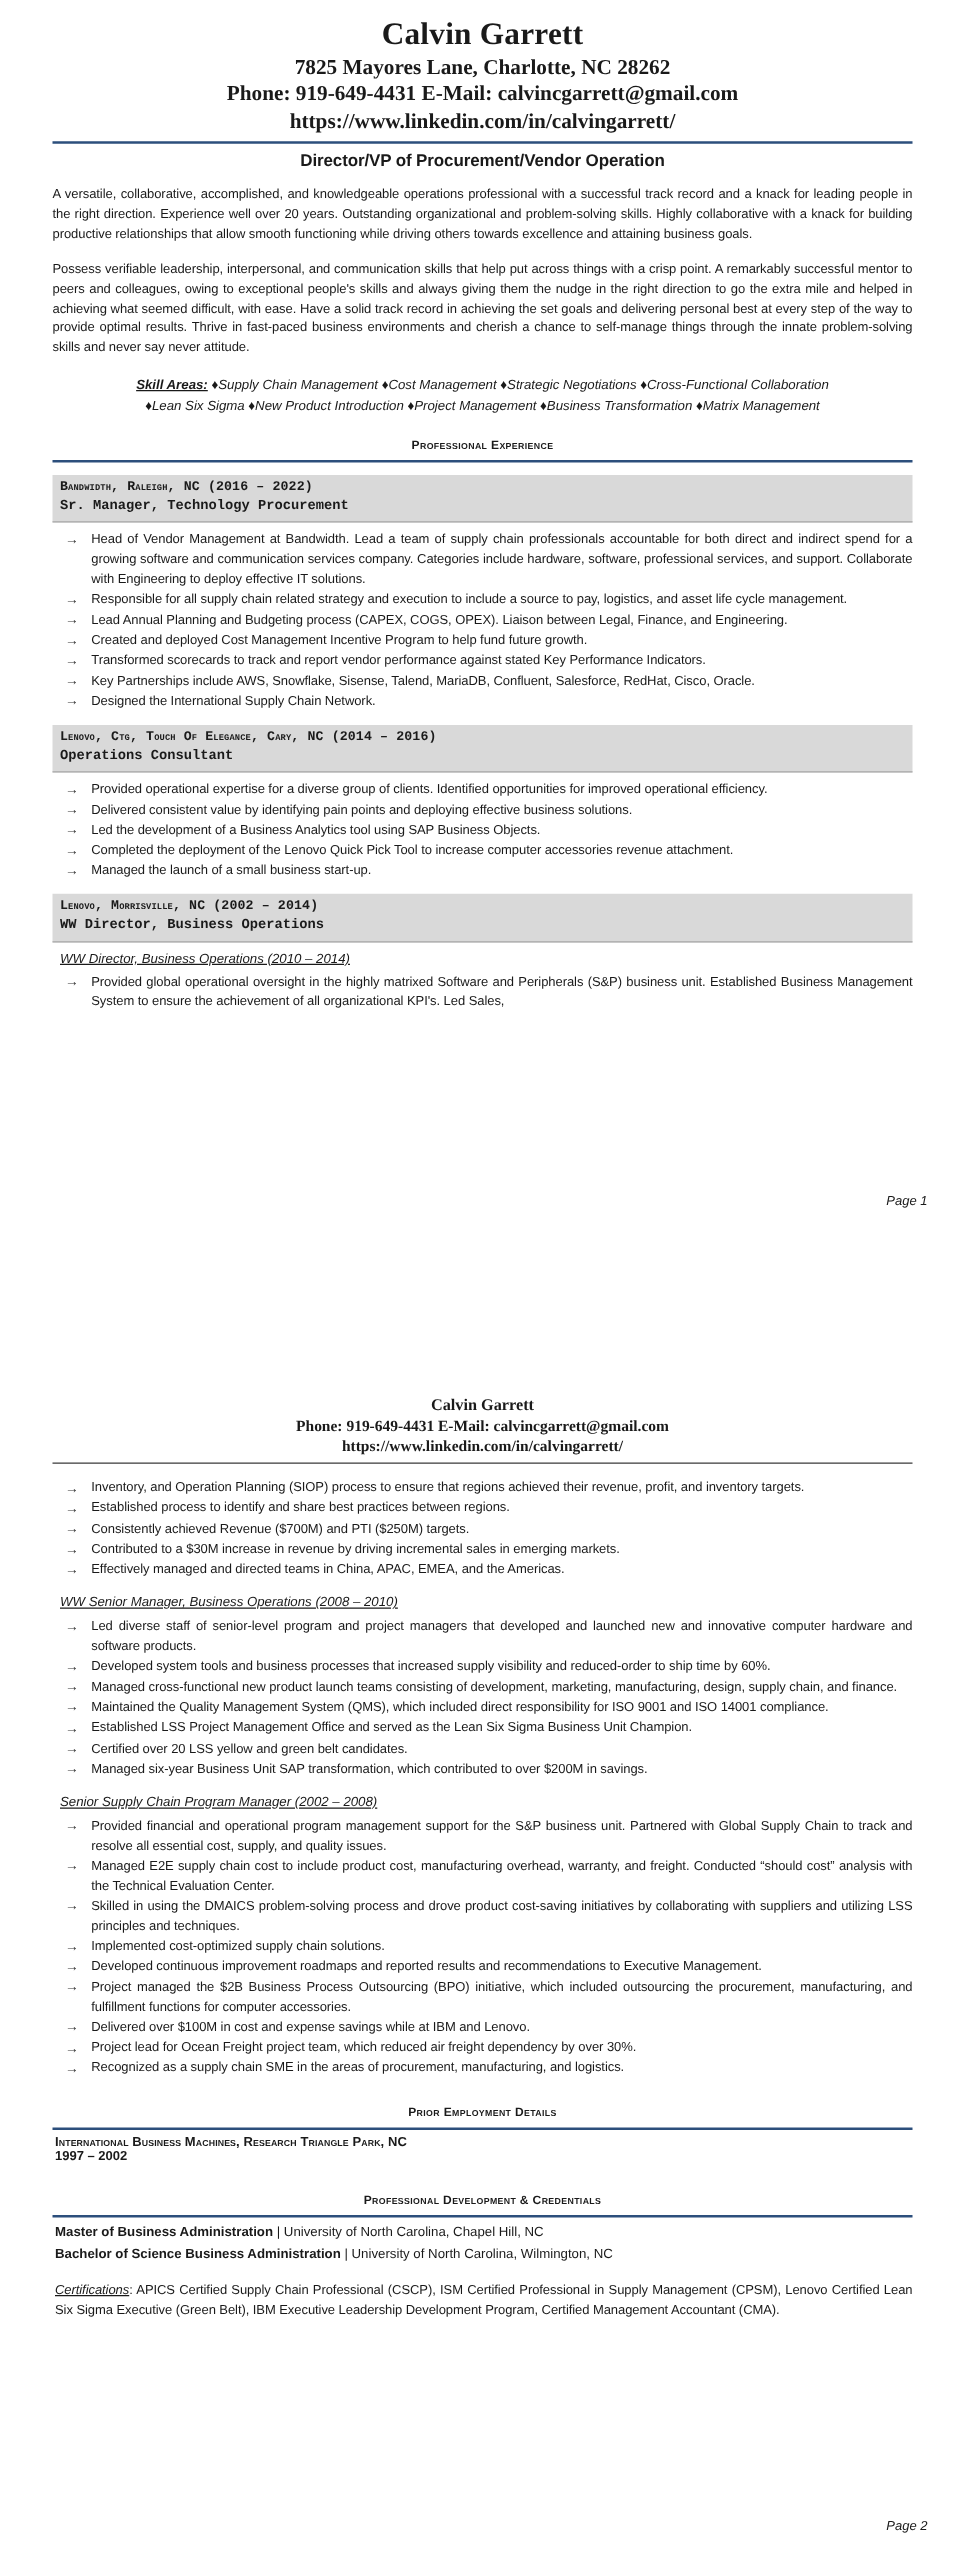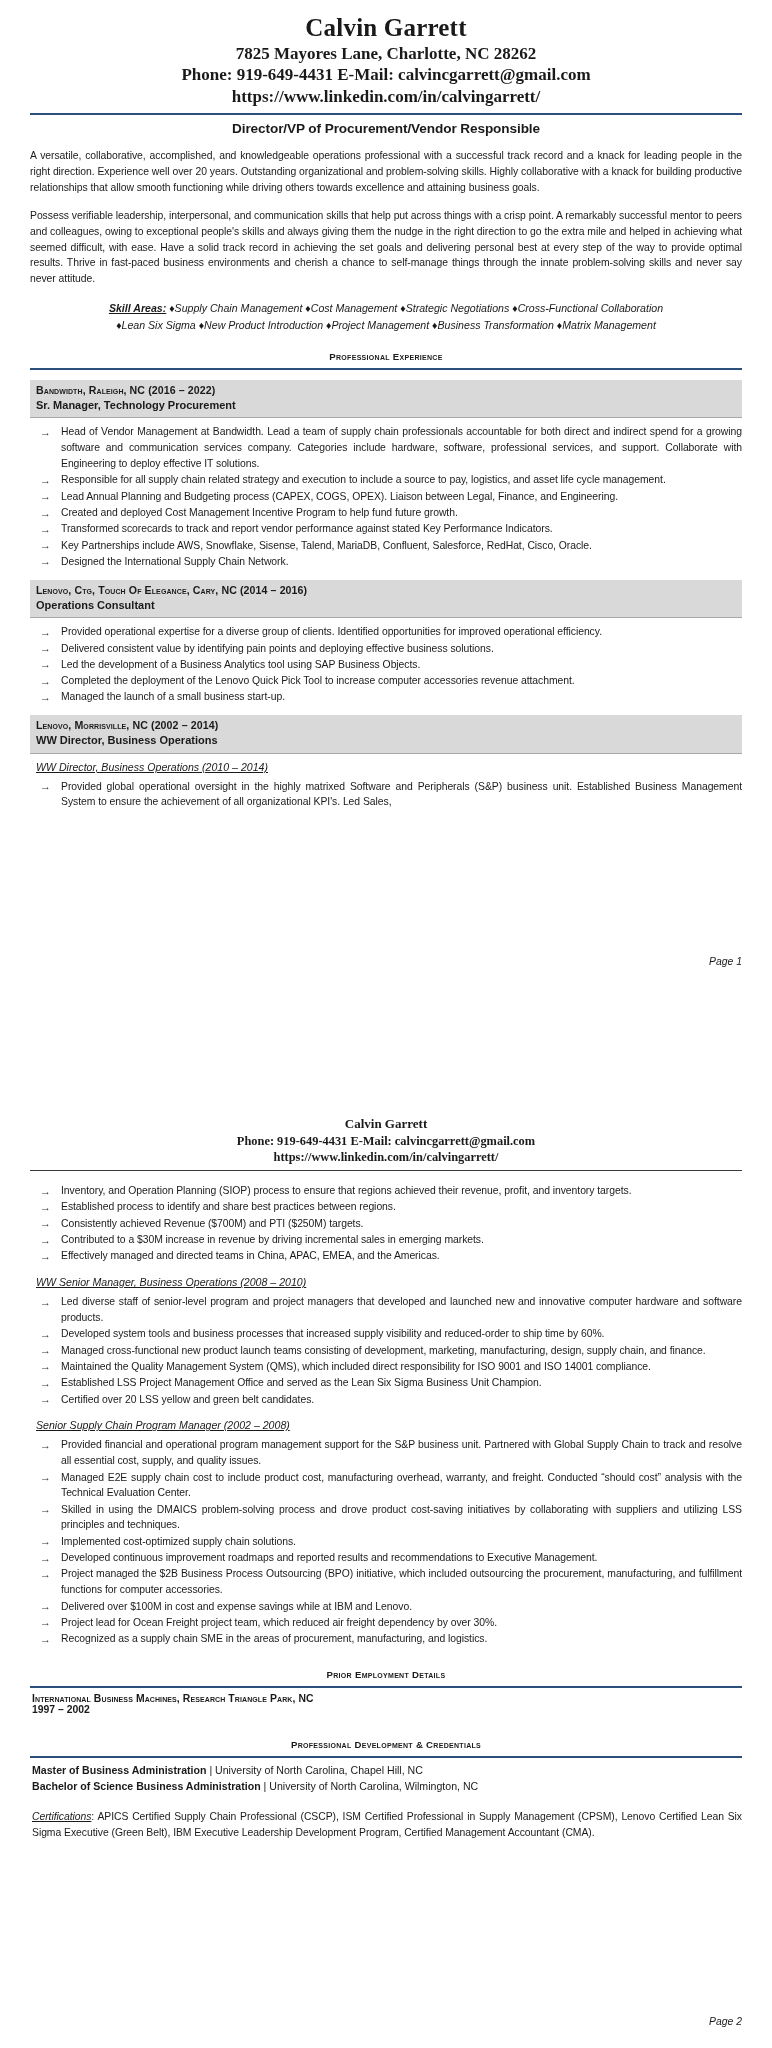--- a/index.html
+++ b/index.html
@@ -9,21 +9,21 @@
   }
   body {
     width: 772px;
     font-family: "Liberation Sans", sans-serif;
     color: #1a1a1a;
     -webkit-font-smoothing: antialiased;
   }
   .page {
     width: 772px;
     box-sizing: border-box;
-    padding: 0 30px;
+    padding: 0 42px;
     position: relative;
   }
   #page1 { height: 1024px; }
   #page2 { height: 1024px; }
 
   
   .masthead { text-align: center; padding-top: 14px; }
   .name {
     font-family: "Liberation Serif", serif;
     font-weight: bold;
@@ -89,20 +89,21 @@
     letter-spacing: 0.3px;
     margin: 18px 0 3px 0;
   }
 
   
   .company-band {
     background: #d9d9d9;
     border-bottom: 1.5px solid #a6a6a6;
     padding: 3px 6px 4px 6px;
     margin-top: 10px;
+    font-family: Liberation Mono, monospace;
   }
   .company-line {
     font-weight: bold;
     font-size: 10.6px;
     font-variant: small-caps;
     letter-spacing: 0.1px;
     line-height: 1.42;
   }
   .role-line {
     font-weight: bold;
@@ -213,21 +214,21 @@
 <div class="page" id="page1">
 
   <div class="masthead">
     <div class="name">Calvin Garrett</div>
     <div class="addr">7825 Mayores Lane, Charlotte, NC 28262</div>
     <div class="contact">Phone: 919-649-4431 E-Mail: calvincgarrett@gmail.com</div>
     <div class="linkurl">https://www.linkedin.com/in/calvingarrett/</div>
   </div>
   <hr class="rule-blue">
 
-  <div class="job-title">Director/VP of Procurement/Vendor Responsible</div>
+  <div class="job-title">Director/VP of Procurement/Vendor Operation</div>
 
   <p class="summary">A versatile, collaborative, accomplished, and knowledgeable operations professional with a successful track record and a knack for leading people in the right direction. Experience well over 20 years. Outstanding organizational and problem-solving skills. Highly collaborative with a knack for building productive relationships that allow smooth functioning while driving others towards excellence and attaining business goals.</p>
   <p class="summary">Possess verifiable leadership, interpersonal, and communication skills that help put across things with a crisp point. A remarkably successful mentor to peers and colleagues, owing to exceptional people's skills and always giving them the nudge in the right direction to go the extra mile and helped in achieving what seemed difficult, with ease. Have a solid track record in achieving the set goals and delivering personal best at every step of the way to provide optimal results. Thrive in fast-paced business environments and cherish a chance to self-manage things through the innate problem-solving skills and never say never attitude.</p>
 
   <div class="skills">
     <span class="lbl">Skill Areas:</span>
     <span>♦Supply Chain Management ♦Cost Management ♦Strategic Negotiations ♦Cross-Functional Collaboration</span><br>
     <span>♦Lean Six Sigma ♦New Product Introduction ♦Project Management ♦Business Transformation ♦Matrix Management</span>
   </div>
 
@@ -294,20 +295,21 @@
   </ul>
 
   <div class="subrole">WW Senior Manager, Business Operations (2008 – 2010)</div>
   <ul class="bullets">
     <li>Led diverse staff of senior-level program and project managers that developed and launched new and innovative computer hardware and software products.</li>
     <li>Developed system tools and business processes that increased supply visibility and reduced-order to ship time by 60%.</li>
     <li>Managed cross-functional new product launch teams consisting of development, marketing, manufacturing, design, supply chain, and finance.</li>
     <li>Maintained the Quality Management System (QMS), which included direct responsibility for ISO 9001 and ISO 14001 compliance.</li>
     <li>Established LSS Project Management Office and served as the Lean Six Sigma Business Unit Champion.</li>
     <li>Certified over 20 LSS yellow and green belt candidates.</li>
+    <li>Managed six-year Business Unit SAP transformation, which contributed to over $200M in savings.</li>
   </ul>
 
   <div class="subrole">Senior Supply Chain Program Manager (2002 – 2008)</div>
   <ul class="bullets">
     <li>Provided financial and operational program management support for the S&amp;P business unit. Partnered with Global Supply Chain to track and resolve all essential cost, supply, and quality issues.</li>
     <li>Managed E2E supply chain cost to include product cost, manufacturing overhead, warranty, and freight.  Conducted “should cost” analysis with the Technical Evaluation Center.</li>
     <li>Skilled in using the DMAICS problem-solving process and drove product cost-saving initiatives by collaborating with suppliers and utilizing LSS principles and techniques.</li>
     <li>Implemented cost-optimized supply chain solutions.</li>
     <li>Developed continuous improvement roadmaps and reported results and recommendations to Executive Management.</li>
     <li>Project managed the $2B Business Process Outsourcing (BPO) initiative, which included outsourcing the procurement, manufacturing, and fulfillment functions for computer accessories.</li>

